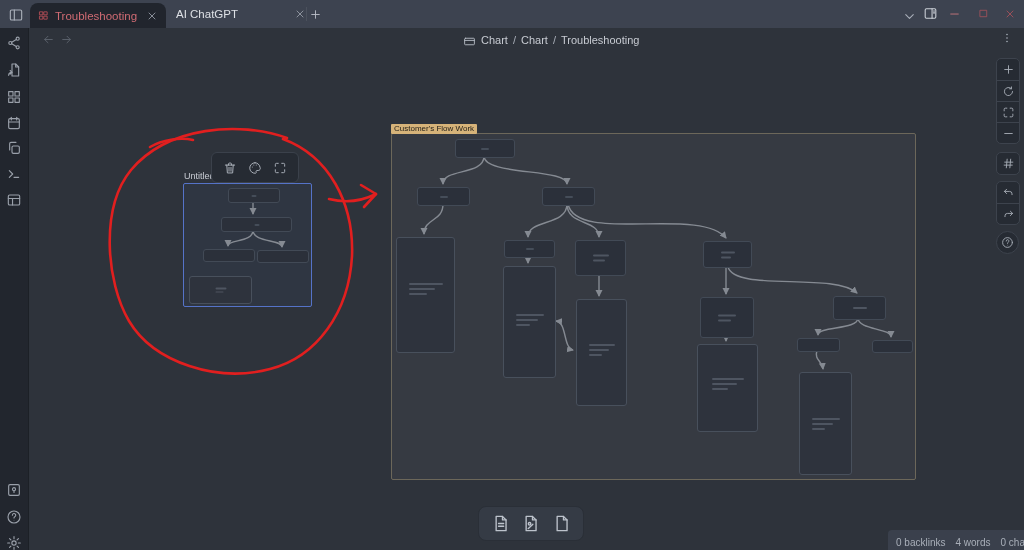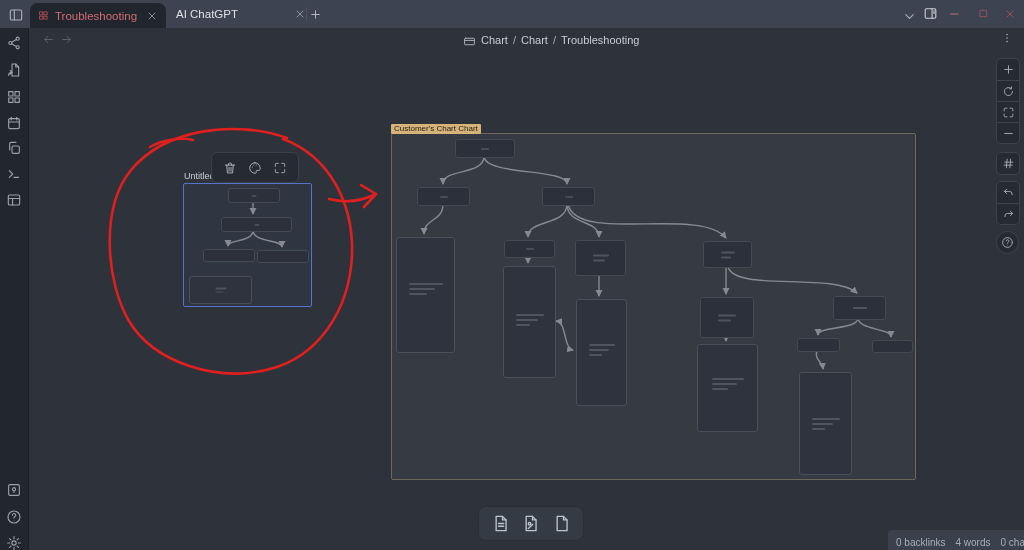--- a/index.html
+++ b/index.html
@@ -87,21 +87,21 @@
   
   .edges,.annotation{position:absolute;left:0;top:0;z-index:3;pointer-events:none;}
   .annotation{z-index:7;}
 </style>
 </head>
 <body>
 
 <div class="app">
 
   <div class="group-big"></div>
-  <div class="group-big-label">Customer's Chart Chart</div>
+  <div class="group-big-label">Customer's Flow Work</div>
 
   <div class="group-small"></div>
   <div class="group-small-label">Untitled group</div>
 
   <svg class="edges" width="1024" height="550">
     <defs>
       <marker id="arr" markerWidth="8" markerHeight="8" refX="6" refY="3.5" orient="auto" markerUnits="userSpaceOnUse">
         <path d="M0,0 L7,3.5 L0,7 Z" fill="#858a92"></path>
       </marker>
       <marker id="arrs" markerWidth="8" markerHeight="8" refX="6" refY="3.5" orient="auto-start-reverse" markerUnits="userSpaceOnUse">

